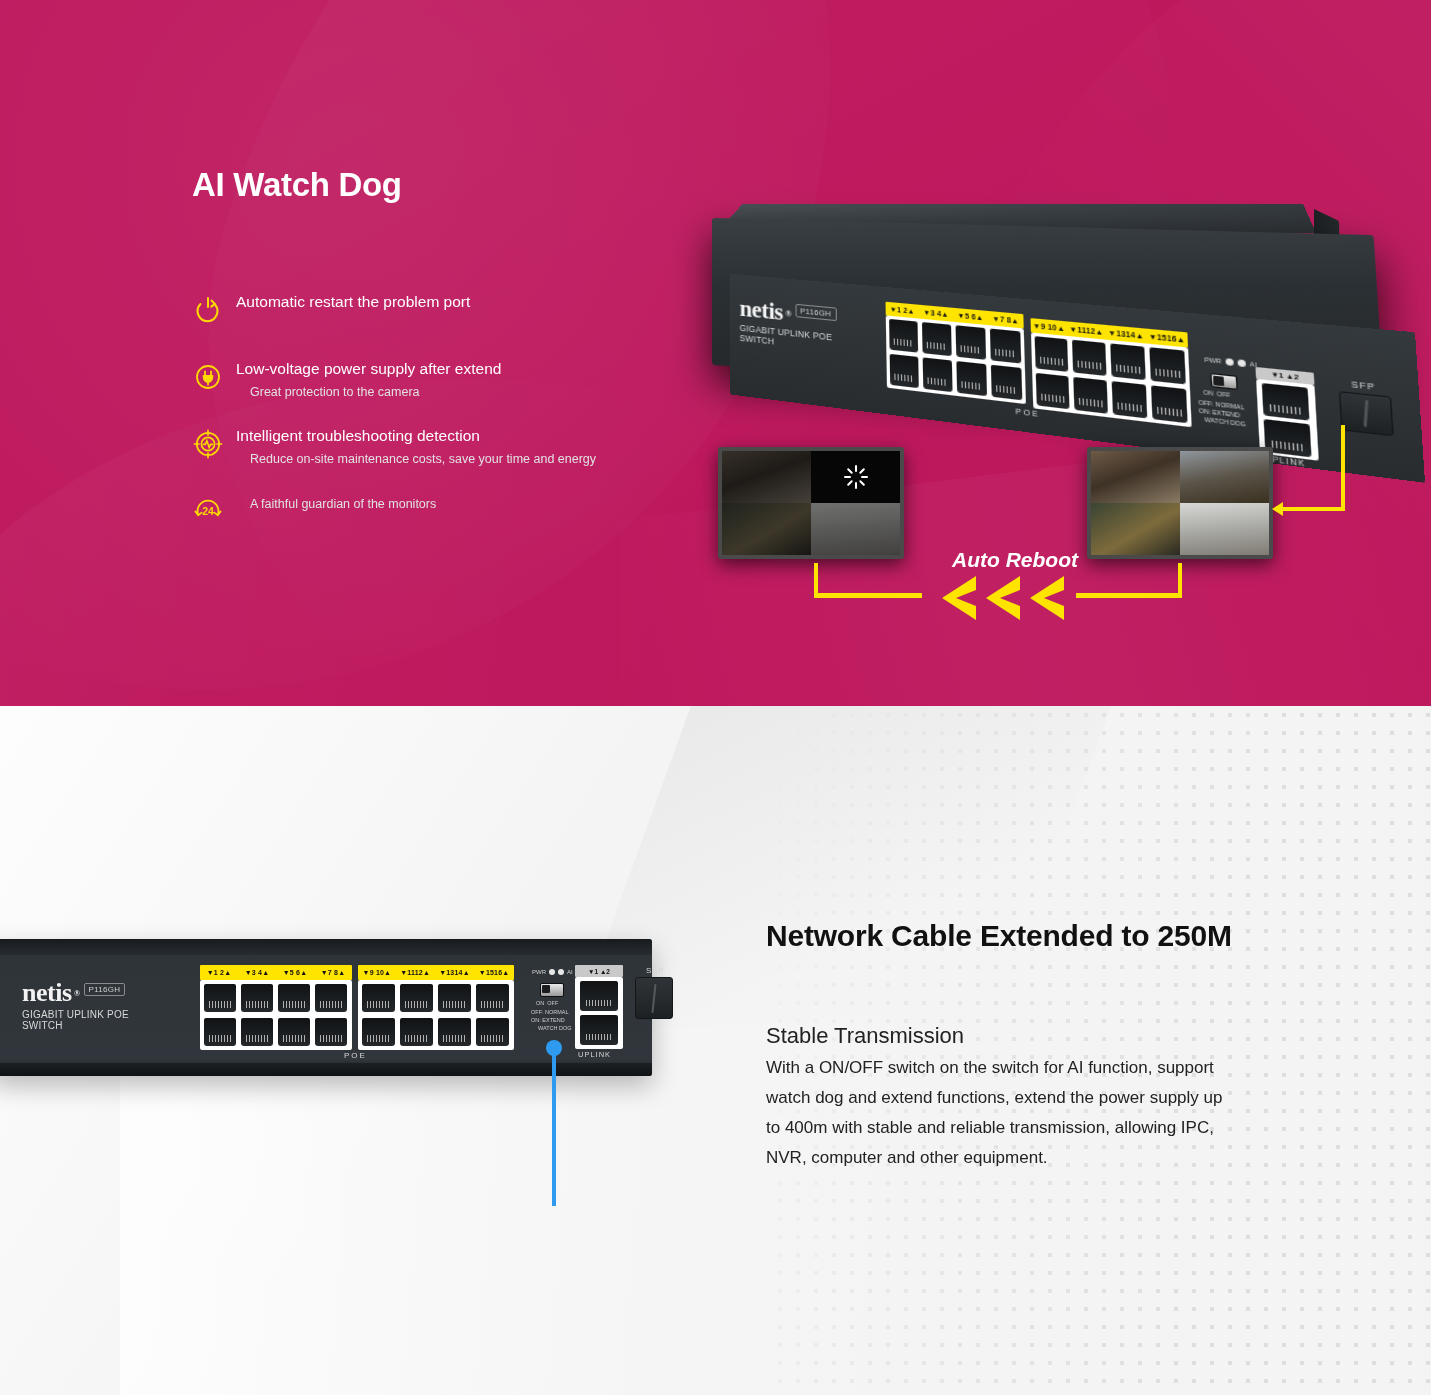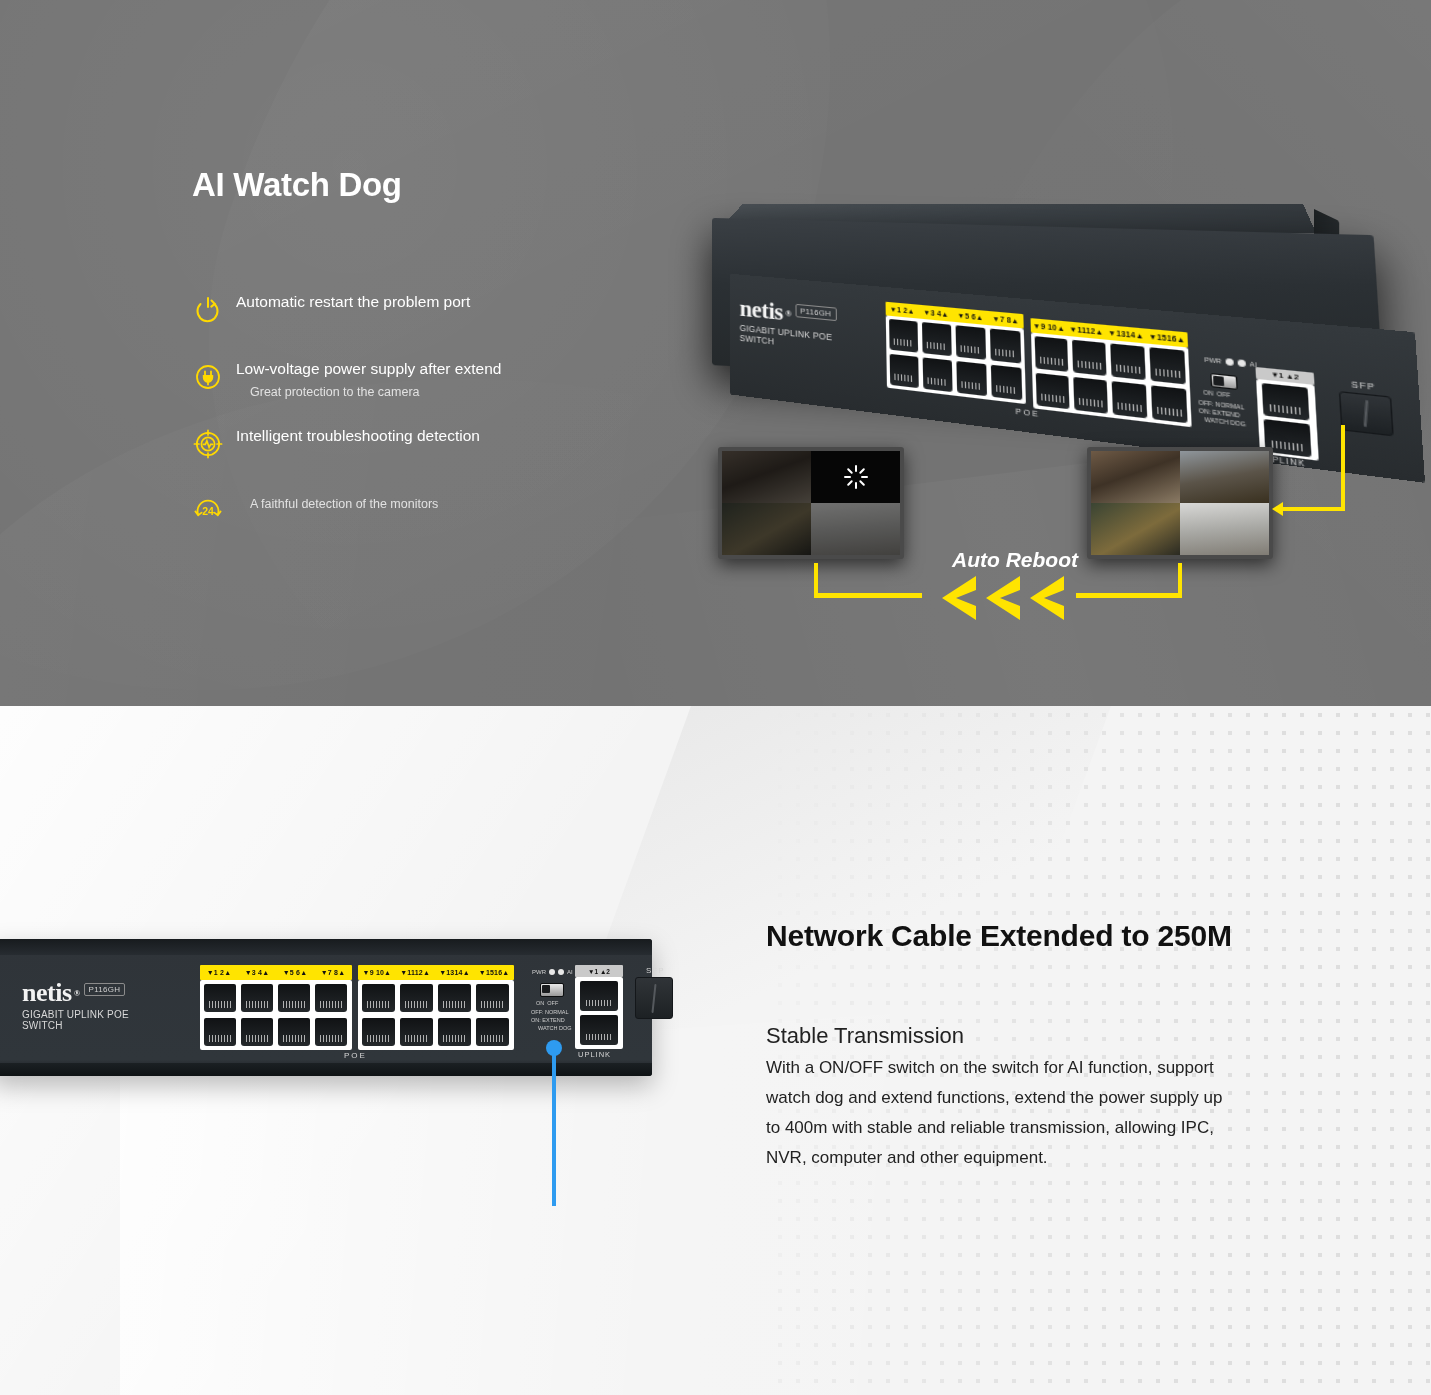--- a/index.html
+++ b/index.html
@@ -7,21 +7,21 @@
   body {
     font-family:"Liberation Sans", sans-serif;
     background:#fff;
     position:relative;
   }
   .page { position:relative; width:1431px; height:1395px; }
 
   
   .section-dark {
     position:absolute; left:0; top:0; width:1431px; height:706px;
-    background:#737373;
+    background:#be185d;
     overflow:hidden;
     text-decoration:underline;
   }
   .swirl1 {
     position:absolute; left:-420px; top:-560px; width:1250px; height:1250px;
     border-radius:50%;
     background:radial-gradient(circle at 60% 60%, rgba(255,255,255,0.055) 0%, rgba(255,255,255,0.02) 42%, rgba(255,255,255,0) 60%);
     transform:rotate(-10deg);
   }
   .swirl2 {
@@ -312,34 +312,35 @@
           <svg viewBox="0 0 32 32">
               <g fill="none" stroke="#FFD900" stroke-width="1.7" stroke-linecap="round">
             <circle cx="16" cy="16" r="11.2"></circle>
                 <circle cx="16" cy="16" r="6.6"></circle>
             <path d="M16 2.4 L16 7 M16 25 L16 29.6 M2.4 16 L7 16 M25 16 L29.6 16"></path>
             <path d="M11.3 16.4 L13.4 16.4 L14.9 12.8 L17.1 19.4 L18.6 16.4 L20.7 16.4" stroke-width="1.6"></path>
               </g>
             </svg>
         </span>
         <div class="feature-title">Intelligent troubleshooting detection</div>
+        <div class="feature-desc">Reduce on-site maintenance costs, save your time and energy</div>
       </div>
 
       <div class="feature">
         <span class="feature-icon">
           <svg viewBox="0 0 32 32">
               <g fill="none" stroke="#FFD900" stroke-width="1.8" stroke-linecap="round">
             <path d="M6.2 19.5 A10.4 10.4 0 1 1 25.8 19.5"></path>
             <path d="M3.4 16.4 L6.2 20.2 L9.6 17.6"></path>
                 <path d="M28.6 16.4 L25.8 20.2 L22.4 17.6"></path>
             </g>
               <text x="16" y="20.2" font-family="Liberation Sans, sans-serif" font-size="10.5" font-weight="bold" fill="#FFD900" text-anchor="middle">24</text>
             </svg>
         </span>
-        <div class="feature-desc">A faithful detection of the monitors</div>
+        <div class="feature-desc">A faithful guardian of the monitors</div>
       </div>
     </div>
 
     <div class="switch-top">
       <div class="sw3d-top"></div>
       <div class="sw3d-side"></div>
       <div class="sw3d-body">
         <div class="sw3d-face">
 
           <div class="brandplate">

